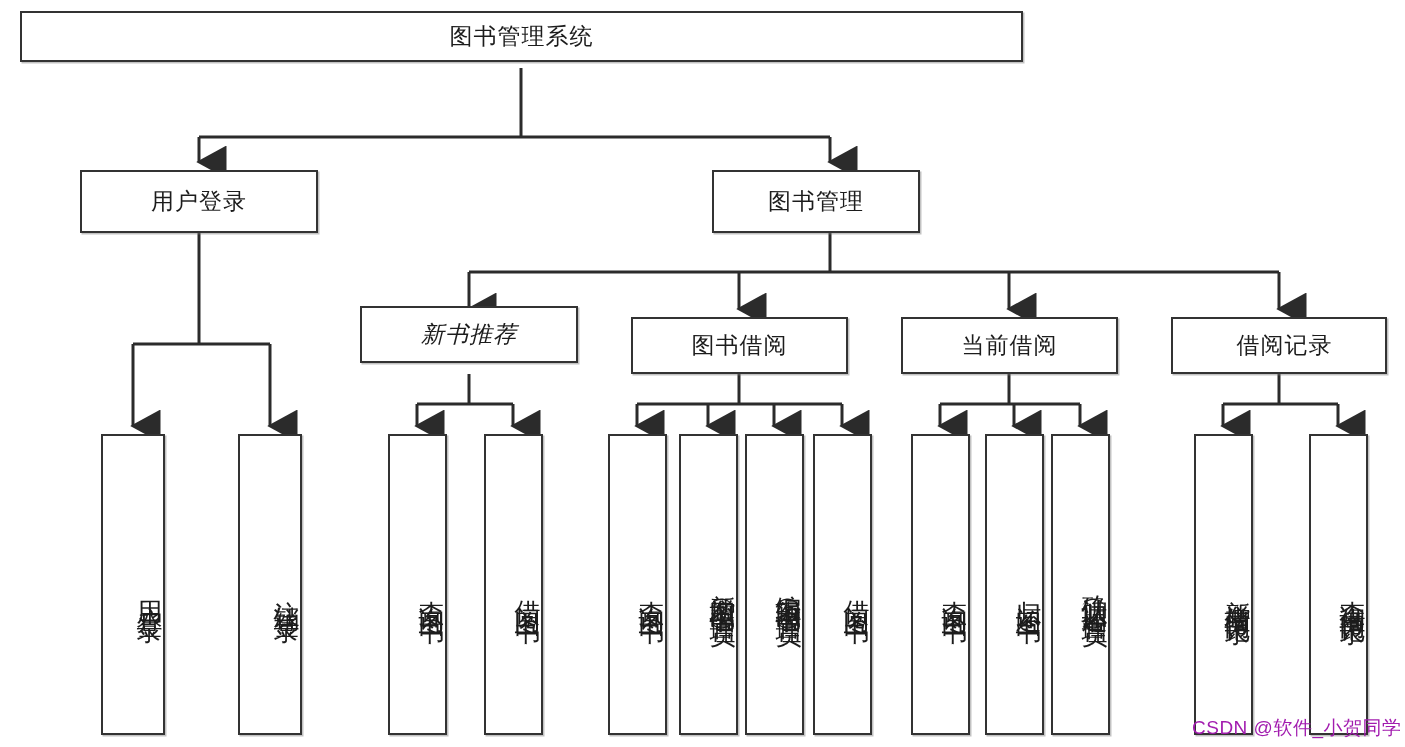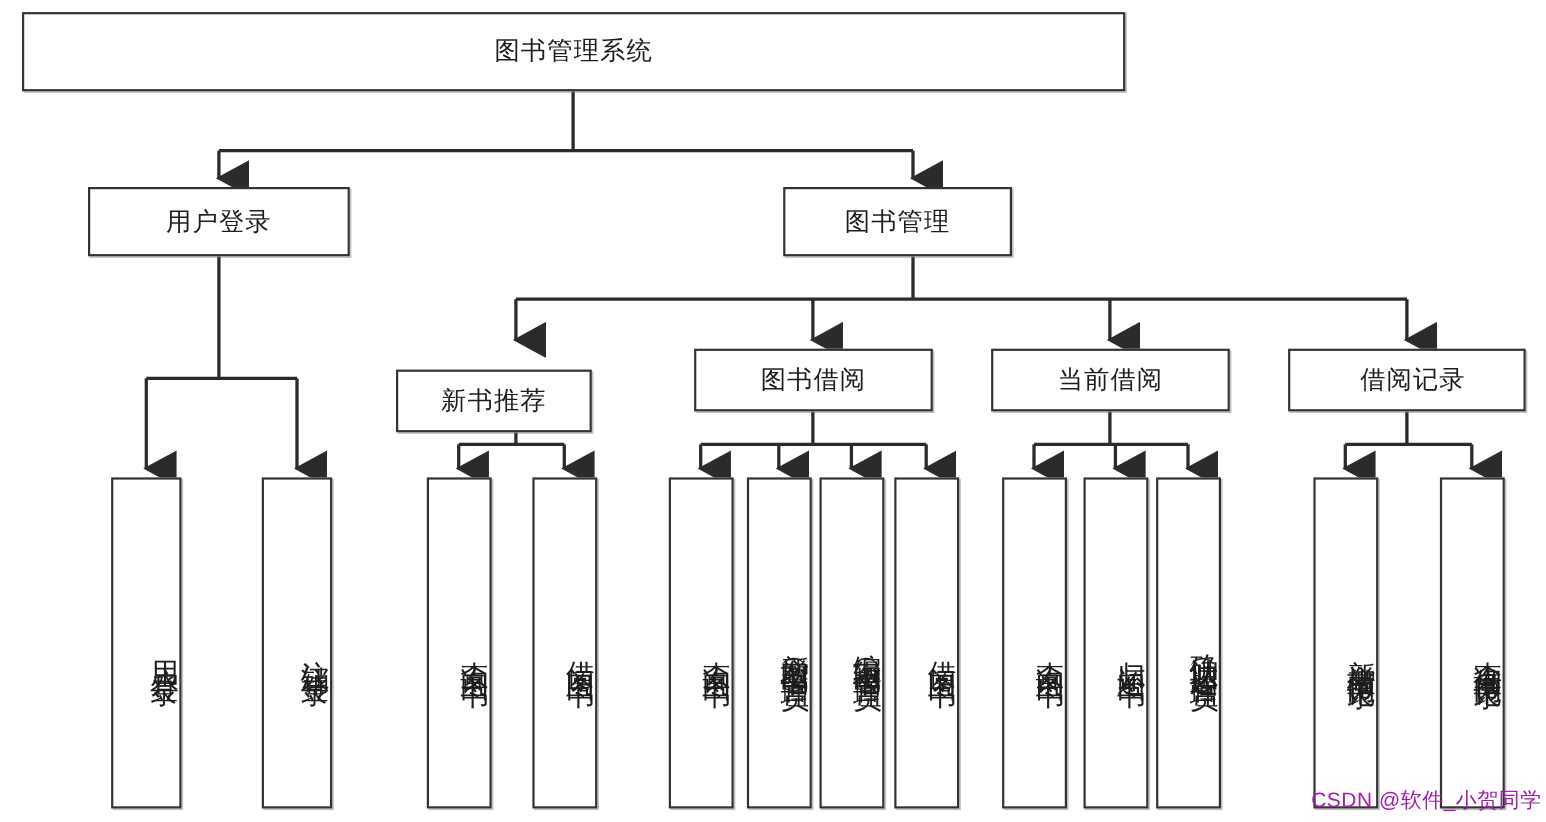--- a/index.html
+++ b/index.html
@@ -111,32 +111,32 @@
       <path d="M 1014 404 L 1014 426" marker-end="url(#arrow)"></path>
       <path d="M 1080 404 L 1080 426" marker-end="url(#arrow)"></path>
 
       <path d="M 1279 374 L 1279 404"></path>
       <path d="M 1223 404 L 1338 404"></path>
       <path d="M 1223 404 L 1223 426" marker-end="url(#arrow)"></path>
       <path d="M 1338 404 L 1338 426" marker-end="url(#arrow)"></path>
     </g>
   </svg>
 
-  <div class="node horiz" style="left:20px; top:11px; width:1003px; height:72px;align-items:center;">
+  <div class="node horiz" style="left:20px; top:11px; width:1003px; height:51px;align-items:center;">
     <span>图书管理系统</span>
   </div>
 
   <div class="node horiz" style="left:80px; top:170px; width:238px; height:63px;">
     <span>用户登录</span>
   </div>
   <div class="node horiz" style="left:712px; top:170px; width:208px; height:63px;">
     <span>图书管理</span>
   </div>
 
-  <div class="node horiz" style="left:360px; top:336px; width:178px; height:57px;">
+  <div class="node horiz" style="left:360px; top:306px; width:218px; height:57px;font-style:italic;">
     <span>新书推荐</span>
   </div>
   <div class="node horiz" style="left:631px; top:317px; width:217px; height:57px;">
     <span>图书借阅</span>
   </div>
   <div class="node horiz" style="left:901px; top:317px; width:217px; height:57px;">
     <span>当前借阅</span>
   </div>
   <div class="node horiz" style="left:1171px; top:317px; width:216px; height:57px;padding-left:11px;">
     <span>借阅记录</span>

